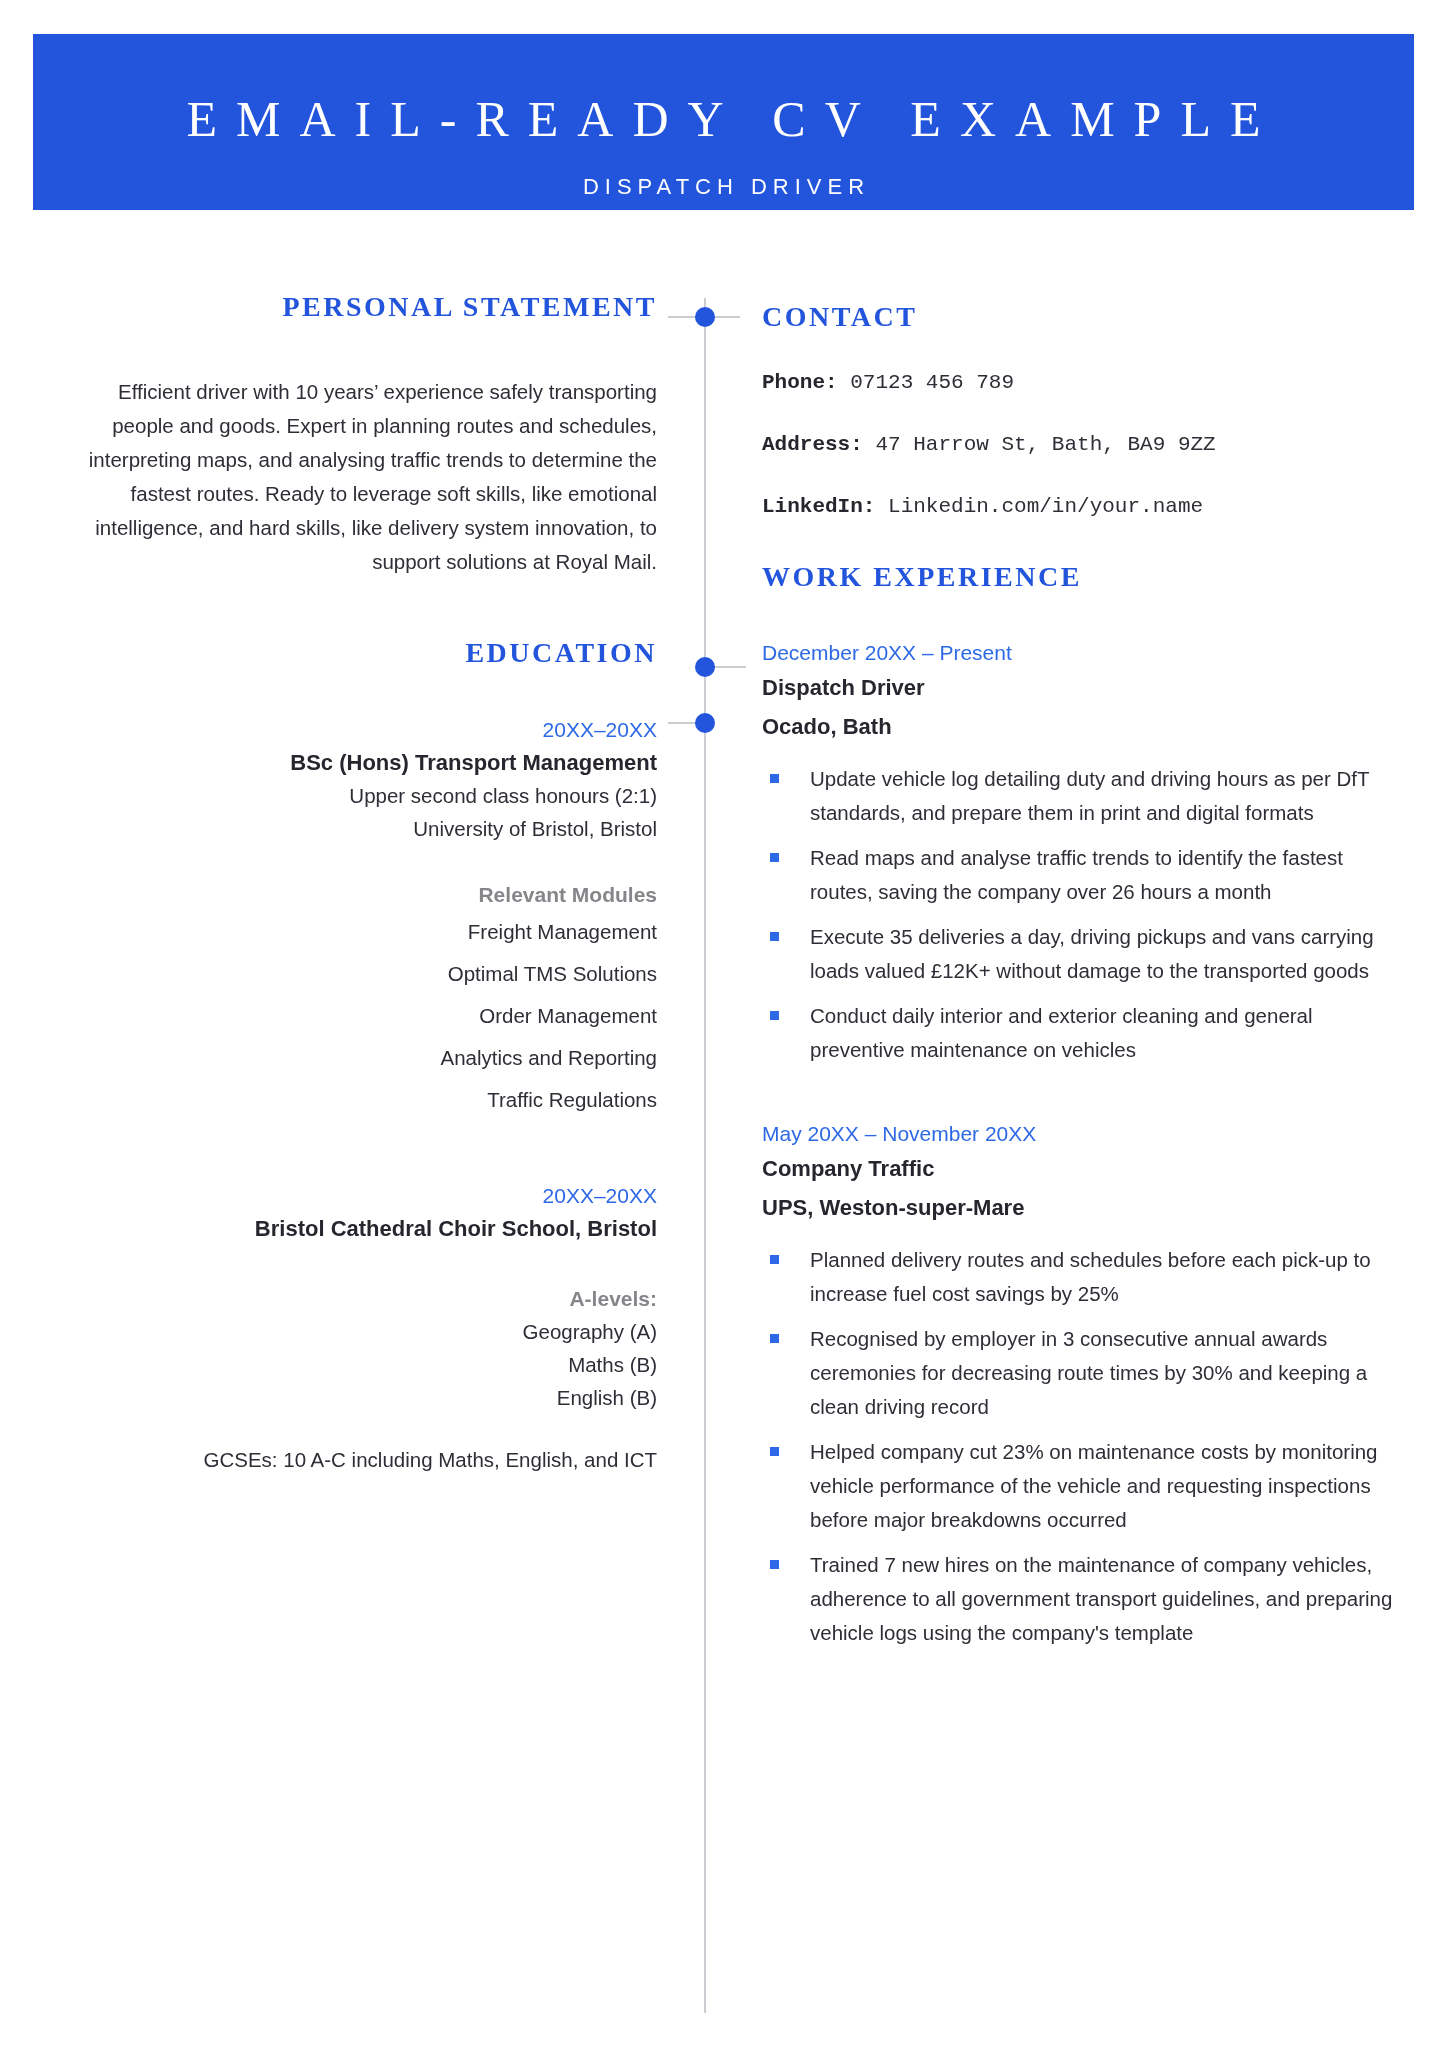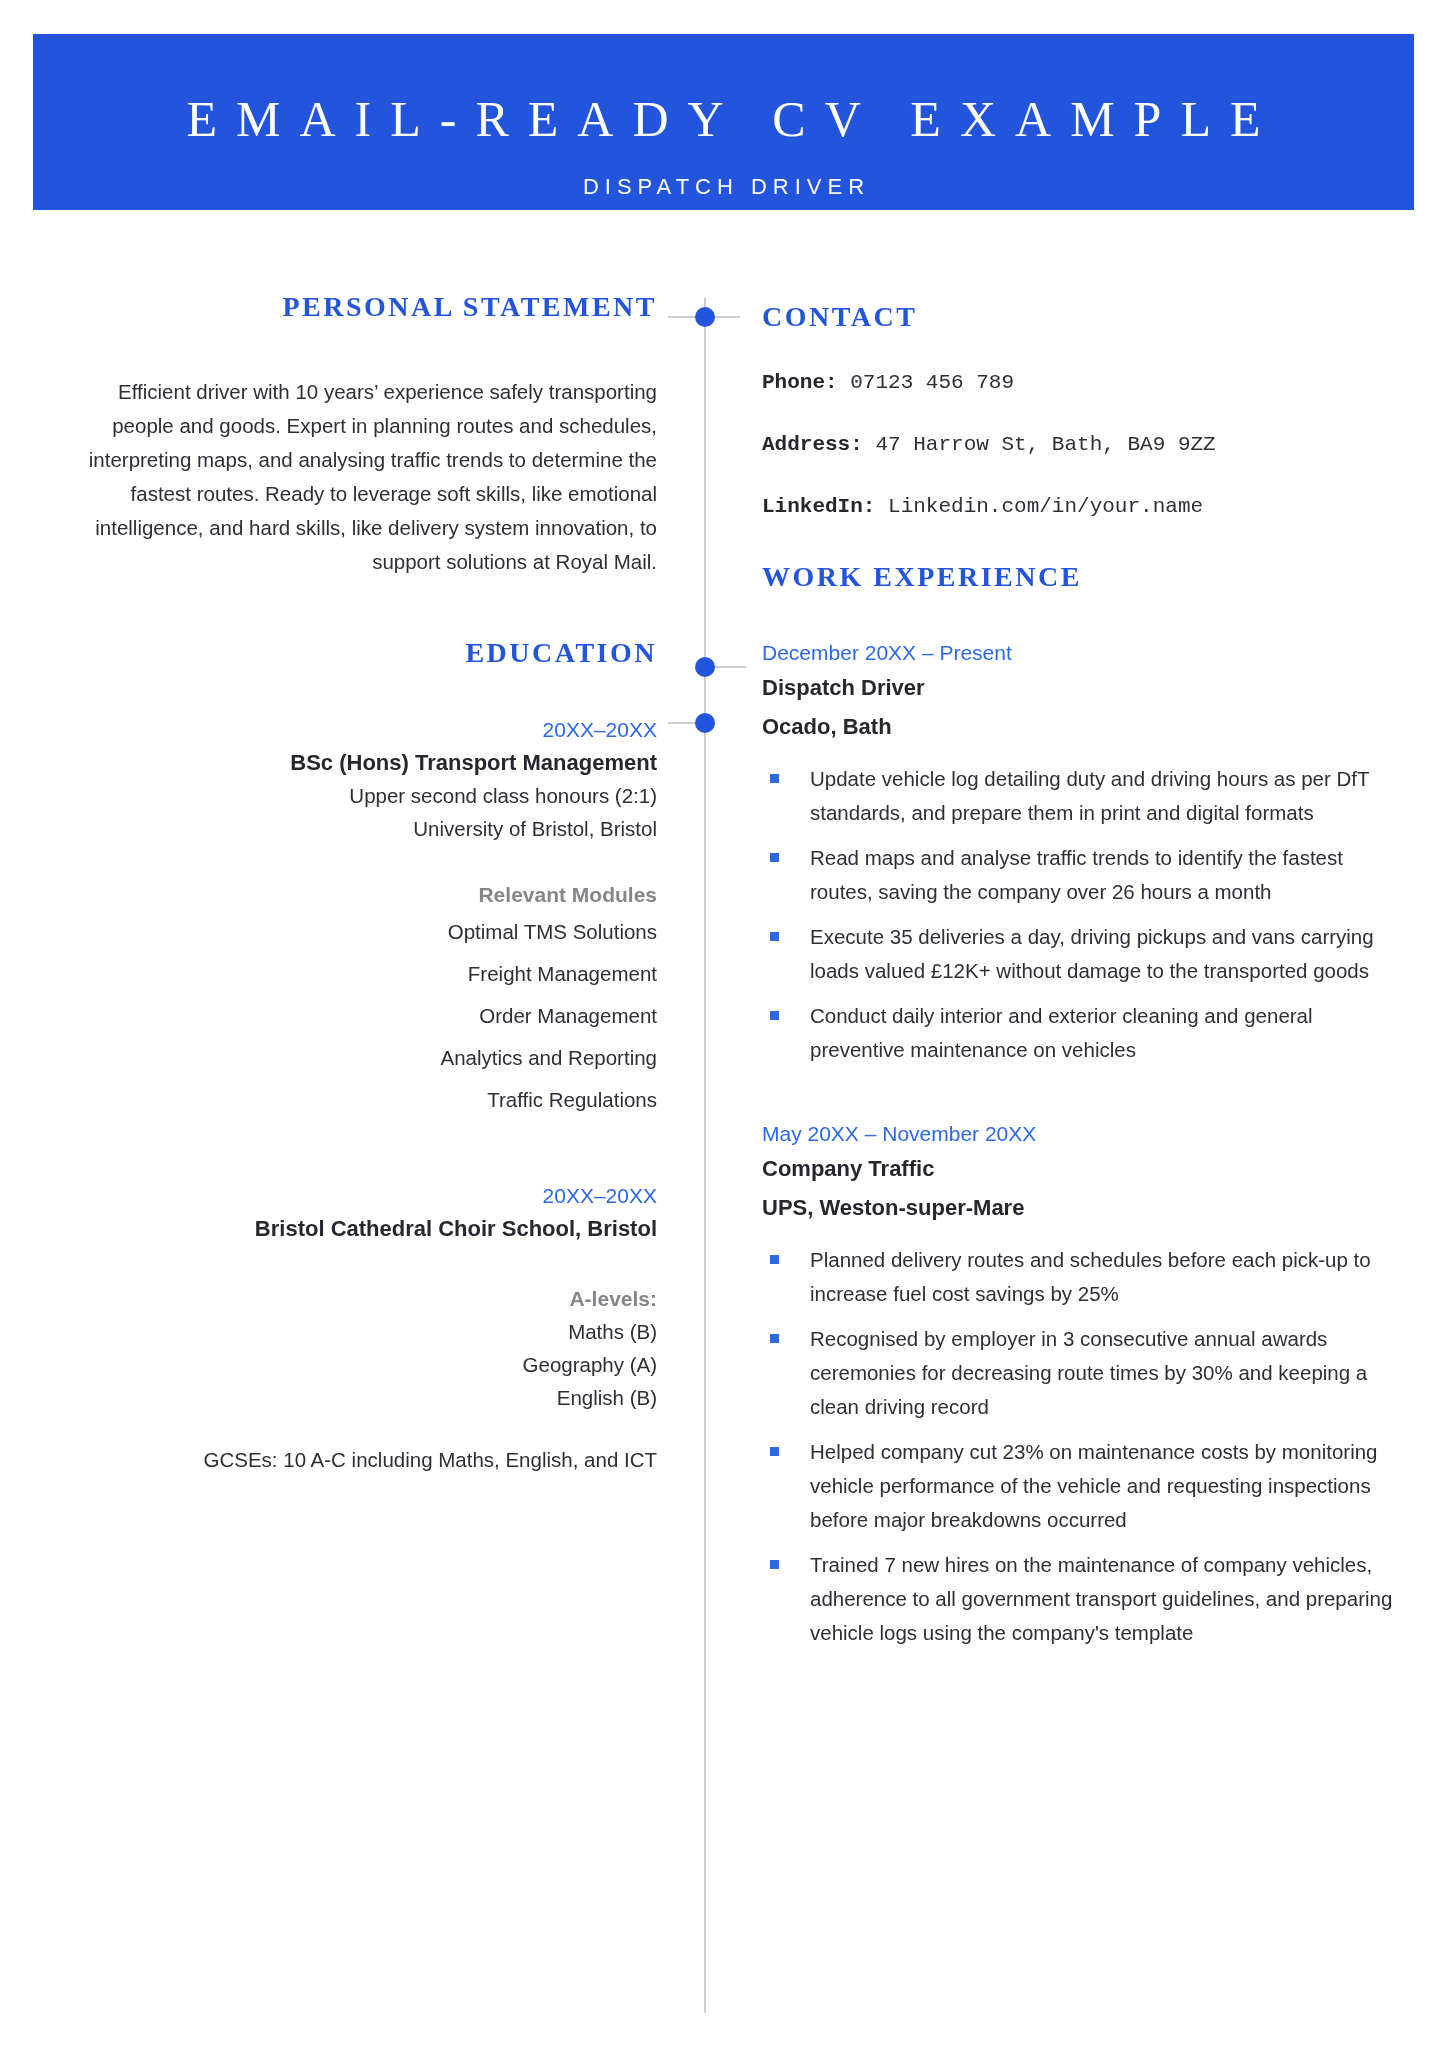--- a/index.html
+++ b/index.html
@@ -145,35 +145,35 @@
 
     <h2 class="section-heading edu-heading">EDUCATION</h2>
 
     <section class="edu-entry-1">
       <div class="edu-date">20XX–20XX</div>
       <div class="edu-title">BSc (Hons) Transport Management</div>
       <div class="edu-line">Upper second class honours (2:1)</div>
       <div class="edu-line">University of Bristol, Bristol</div>
       <div class="sub-heading">Relevant Modules</div>
       <ul class="plain-list module-list">
+        <li>Freight Management</li>
         <li>Optimal TMS Solutions</li>
-        <li>Freight Management</li>
         <li>Order Management</li>
         <li>Analytics and Reporting</li>
         <li>Traffic Regulations</li>
       </ul>
     </section>
 
     <section class="edu-entry-2">
       <div class="edu-date">20XX–20XX</div>
       <div class="edu-title">Bristol Cathedral Choir School, Bristol</div>
       <div class="sub-heading alevel-block">A-levels:</div>
       <ul class="plain-list alevel-list">
+        <li>Geography (A)</li>
         <li>Maths (B)</li>
-        <li>Geography (A)</li>
         <li>English (B)</li>
       </ul>
       <div class="gcse-line">GCSEs: 10 A-C including Maths, English, and ICT</div>
     </section>
 
   </aside>
 
   <main class="col-right">
 
     <h2 class="section-heading">CONTACT</h2>

